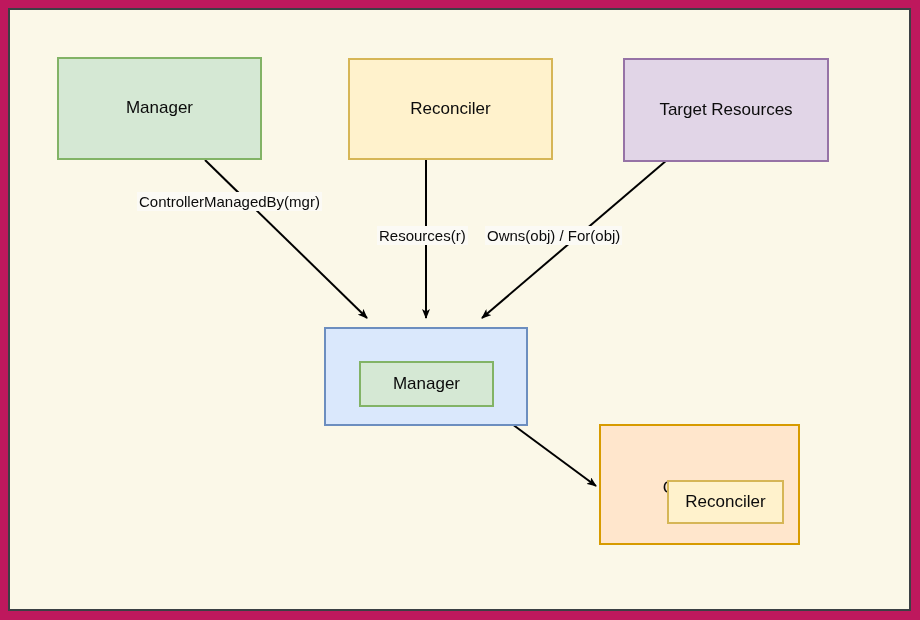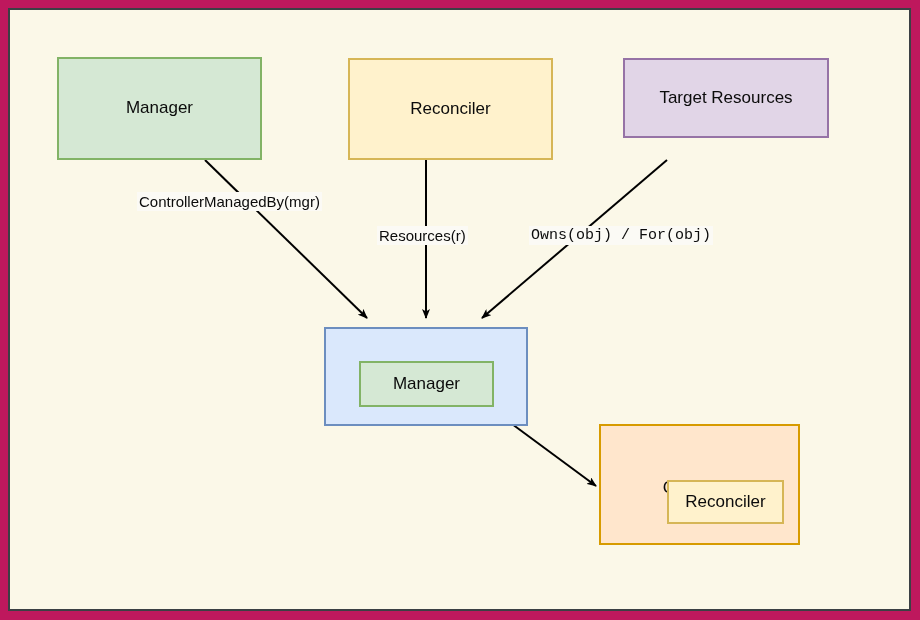--- a/index.html
+++ b/index.html
@@ -76,39 +76,39 @@
   
   .n-green   { background: #d5e8d4; border-color: #82b366; }
   .n-orange  { background: #ffe6cc; border-color: #d79b00; }
   .n-yellow  { background: #fff2cc; border-color: #d6b656; margin-left: 24px; }
   .n-purple  { background: #e1d5e7; border-color: #9673a6; }
   .n-blue    { background: #dae8fc; border-color: #6c8ebf; }
 
   
   #node-manager        { left: 57px;  top: 57px;  width: 205px; height: 103px; }
   #node-reconciler     { left: 324px; top: 58px;  width: 205px; height: 102px; }
-  #node-target         { left: 623px; top: 58px;  width: 206px; height: 80px; }
+  #node-target         { left: 623px; top: 58px;  width: 206px; height: 104px; }
   #node-builder        { left: 324px; top: 327px; width: 204px; height: 99px; }
   #node-builder-inner  { left: 33px;  top: 32px;  width: 135px; height: 46px; }
   #node-controller     { left: 599px; top: 424px; width: 201px; height: 121px; }
   #node-controller-inner { left: 42px; top: 54px; width: 117px; height: 44px; }
 
   .edge-label {
     position: absolute;
     font-size: 15px;
     color: #0b0b0b;
     background: #fbfaf5;
     padding: 1px 2px;
     white-space: nowrap;
     line-height: 1.15;
     text-align: center;
   }
   #label-cmb   { left: 137px; top: 192px; }
   #label-comp  { left: 377px; top: 226px; }
-  #label-owns  { left: 529px; top: 226px; font-family: Liberation Mono, monospace; }
+  #label-owns  { left: 485px; top: 226px; }
 </style>
 </head>
 <body>
 
 <div id="canvas">
 
   <div id="frame"></div>
 
   <svg id="edges" viewBox="0 0 920 620" xmlns="http://www.w3.org/2000/svg">
     <defs>

